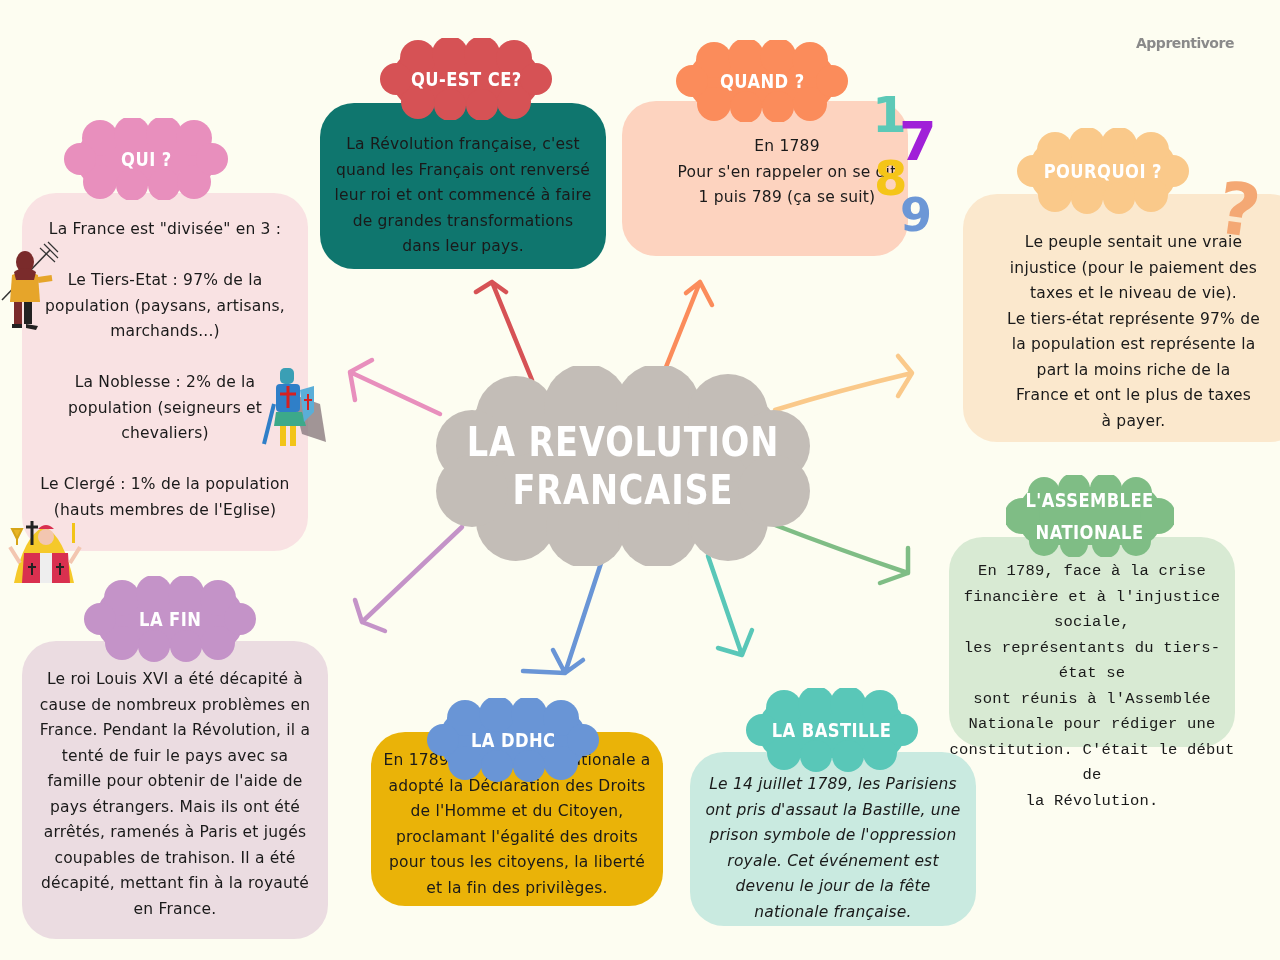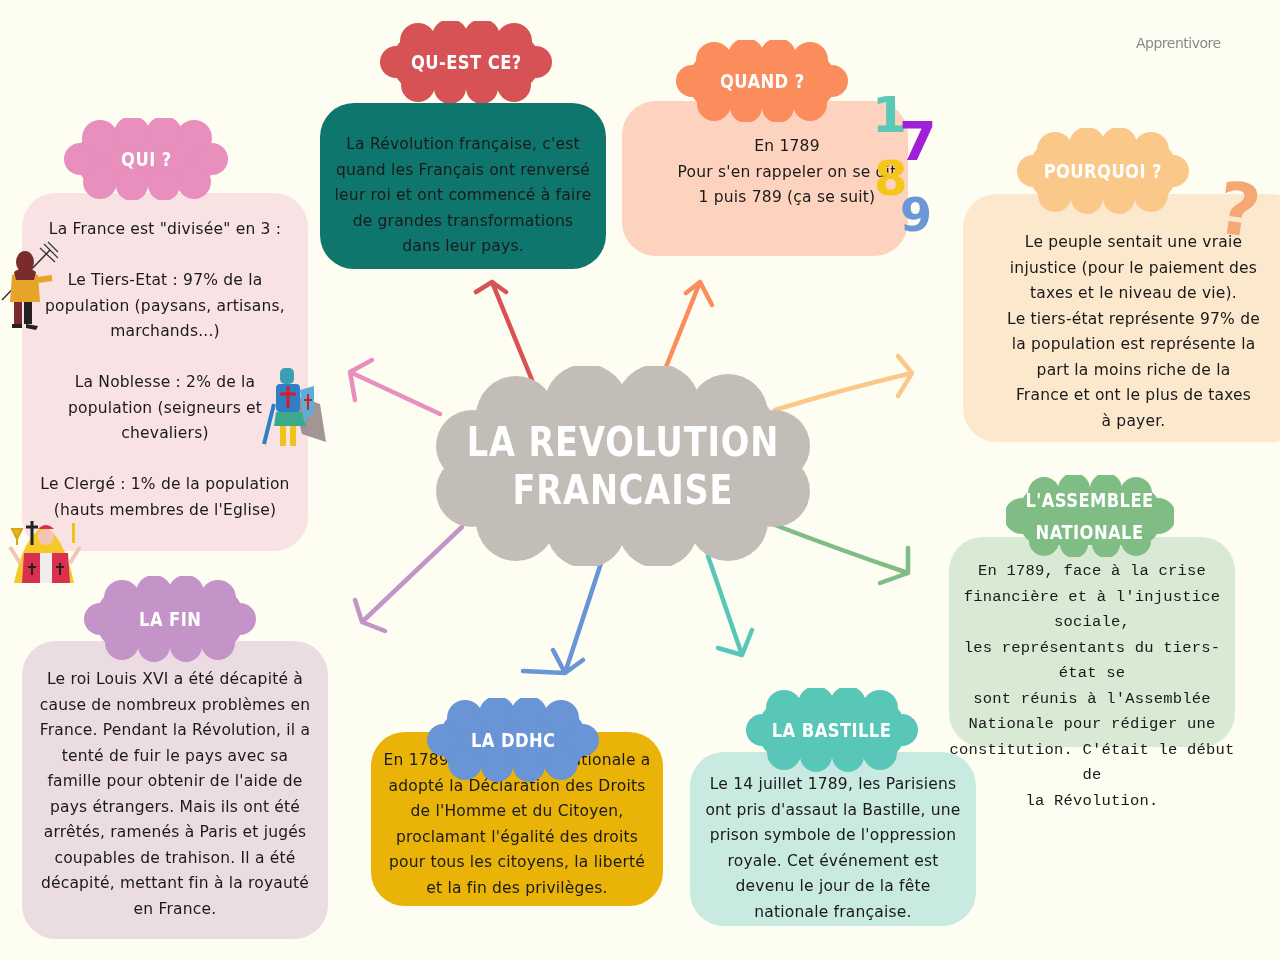--- a/index.html
+++ b/index.html
@@ -40,21 +40,21 @@
     text-align: center;
     line-height: 32px;
     white-space: pre-line;
     transform: scaleX(0.86);
   }
   .arrows { position: absolute; left: 0; top: 0; width: 1280px; height: 960px; z-index: 1; }
   .center-cloud { z-index: 2; }
   .center-cloud .label { font-size: 40px; line-height: 48px; letter-spacing: 1px; transform: scaleX(0.84); }
   .brand {
     position: absolute; left: 1136px; top: 35px;
-    font-size: 14px; font-weight: normal; color: #8a8a8a;
+    font-size: 14px; font-weight: bold; color: #8a8a8a;
     letter-spacing: -0.5px;
   }
   .deco { position: absolute; z-index: 4; }
   .num { position: absolute; font-weight: bold; font-family: "DejaVu Sans", sans-serif; z-index: 4; }
 </style>
 </head>
 <body>
 
 <div class="brand">Apprentivore</div>
 
@@ -126,21 +126,21 @@
   <div class="label">QUI ?</div>
 </div>
 
 <div class="box" style="left:320px;top:103px;width:286px;height:166px;background:#0f766e;padding-top:29px;">
   <div class="txt">La Révolution française, c'est
 quand les Français ont renversé
 leur roi et ont commencé à faire
 de grandes transformations
 dans leur pays.</div>
 </div>
-<div class="cloud" style="left:380px;top:21px;width:172px;height:82px;">
+<div class="cloud" style="left:380px;top:38px;width:172px;height:82px;">
   <svg viewBox="0 0 172 82" preserveAspectRatio="none">
       <g fill="#d65255">
         <rect x="14" y="14" width="144" height="54" rx="22"></rect>
         <circle cx="38" cy="20" r="18"></circle>
         <circle cx="70" cy="16" r="18"></circle>
         <circle cx="102" cy="16" r="18"></circle>
         <circle cx="134" cy="20" r="18"></circle>
         <circle cx="38" cy="64" r="17"></circle>
         <circle cx="70" cy="67" r="16"></circle>
         <circle cx="102" cy="67" r="16"></circle>
@@ -232,21 +232,21 @@
         <circle cx="100" cy="69" r="14"></circle>
         <circle cx="130" cy="66" r="15"></circle>
         <circle cx="16" cy="41" r="18"></circle>
         <circle cx="152" cy="41" r="18"></circle>
       </g>
     </svg>
   <div class="label">L'ASSEMBLEE
 NATIONALE</div>
 </div>
 
-<div class="box" style="left:690px;top:752px;width:286px;height:174px;background:#c9eae0;padding-top:20px;">
+<div class="box" style="left:690px;top:752px;width:286px;height:174px;background:#c9eae0;padding-top:20px;font-style:italic;">
   <div class="txt">Le 14 juillet 1789, les Parisiens
 ont pris d'assaut la Bastille, une
 prison symbole de l'oppression
 royale. Cet événement est
 devenu le jour de la fête
 nationale française.</div>
 </div>
 <div class="cloud" style="left:746px;top:688px;width:172px;height:84px;">
   <svg viewBox="0 0 172 84" preserveAspectRatio="none">
       <g fill="#59c7b8">

